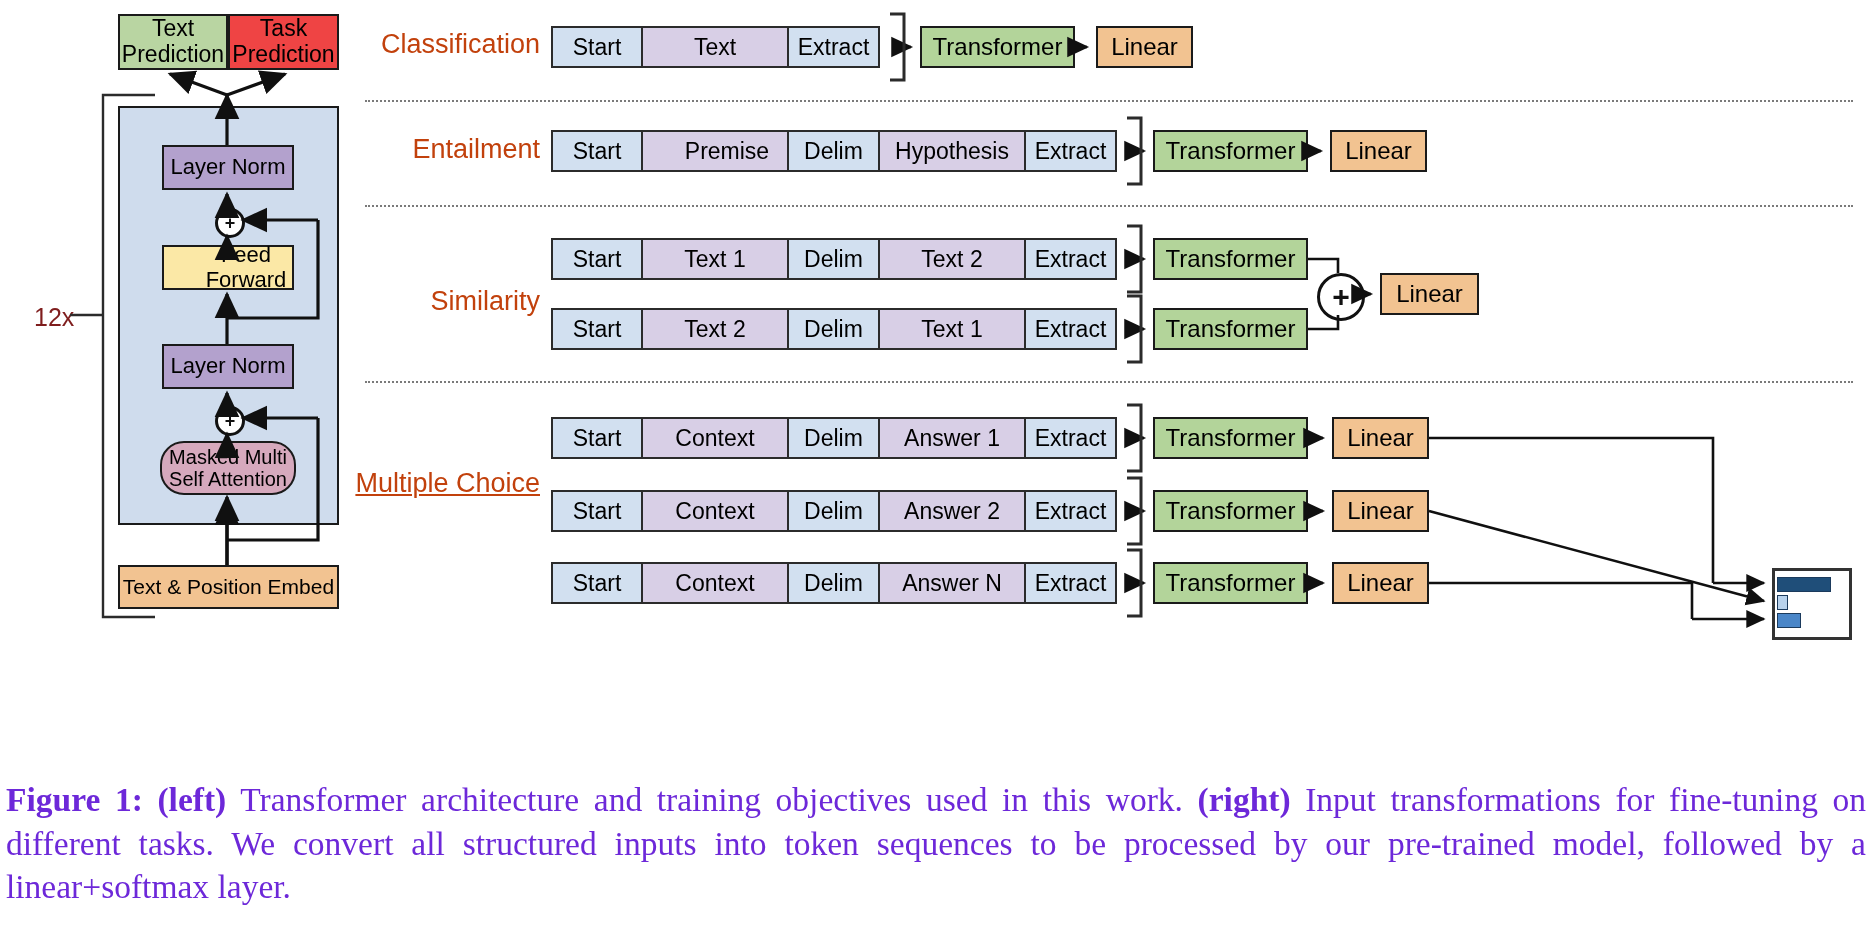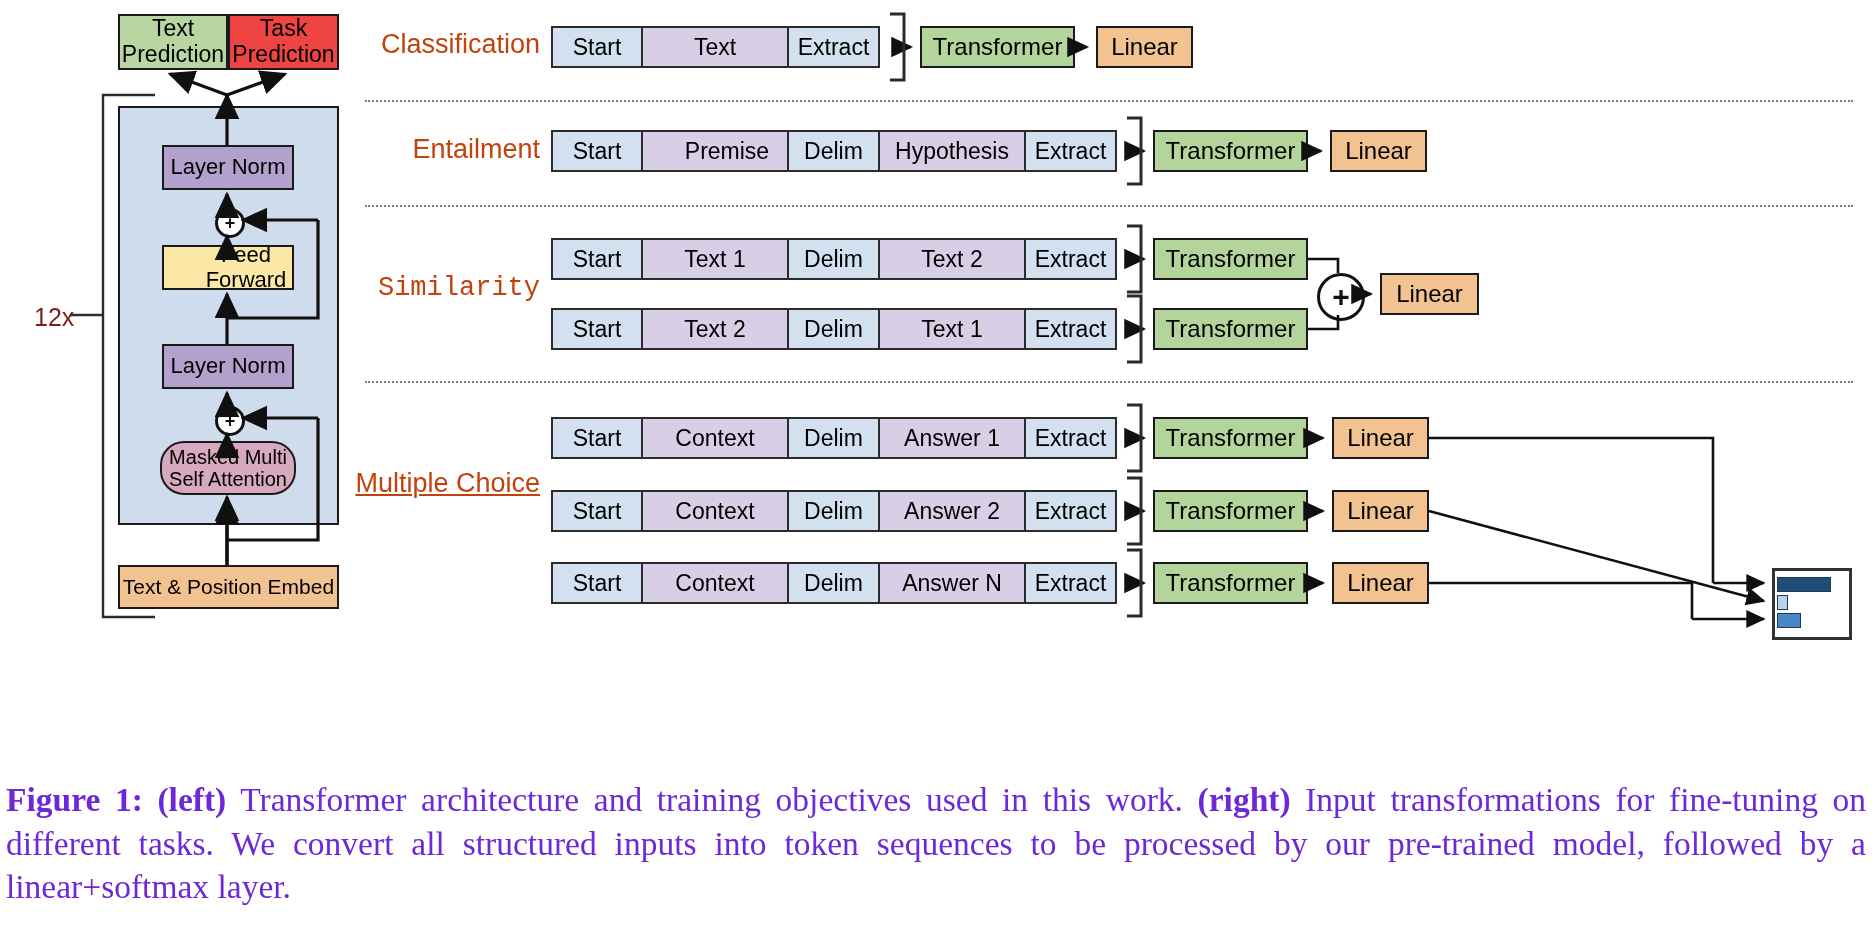--- a/index.html
+++ b/index.html
@@ -102,21 +102,21 @@
       <div class="box c-green" style="left:920px;top:26px;width:155px;height:42px;font-size:24px;">Transformer</div>
       <div class="box c-orange" style="left:1096px;top:26px;width:97px;height:42px;font-size:24px;">Linear</div>
       <div class="tasklabel" style="left: 330px; width: 210px; top: 134px;">Entailment</div>
       <div class="tok c-tokenblue" style="left:551px;top:130px;width:92px;height:42px;">Start</div>
       <div class="tok c-tokenpurple" style="left:641px;top:130px;width:172px;height:42px;border-left-width:2px;">Premise</div>
       <div class="tok c-tokenblue" style="left:787px;top:130px;width:93px;height:42px;border-left-width:2px;">Delim</div>
       <div class="tok c-tokenpurple" style="left:878px;top:130px;width:148px;height:42px;border-left-width:2px;">Hypothesis</div>
       <div class="tok c-tokenblue" style="left:1024px;top:130px;width:93px;height:42px;border-left-width:2px;">Extract</div>
       <div class="box c-green" style="left:1153px;top:130px;width:155px;height:42px;font-size:24px;">Transformer</div>
       <div class="box c-orange" style="left:1330px;top:130px;width:97px;height:42px;font-size:24px;">Linear</div>
-      <div class="tasklabel" style="left: 330px; width: 210px; top: 273px; font-family: Liberation Mono, monospace;">Similarity</div>
+      <div class="tasklabel" style="left: 330px; width: 210px; top: 286px;">Similarity</div>
       <div class="tok c-tokenblue" style="left:551px;top:238px;width:92px;height:42px;">Start</div>
       <div class="tok c-tokenpurple" style="left:641px;top:238px;width:148px;height:42px;border-left-width:2px;">Text 1</div>
       <div class="tok c-tokenblue" style="left:787px;top:238px;width:93px;height:42px;border-left-width:2px;">Delim</div>
       <div class="tok c-tokenpurple" style="left:878px;top:238px;width:148px;height:42px;border-left-width:2px;">Text 2</div>
       <div class="tok c-tokenblue" style="left:1024px;top:238px;width:93px;height:42px;border-left-width:2px;">Extract</div>
       <div class="box c-green" style="left:1153px;top:238px;width:155px;height:42px;font-size:24px;">Transformer</div>
       <div class="tok c-tokenblue" style="left:551px;top:308px;width:92px;height:42px;">Start</div>
       <div class="tok c-tokenpurple" style="left:641px;top:308px;width:148px;height:42px;border-left-width:2px;">Text 2</div>
       <div class="tok c-tokenblue" style="left:787px;top:308px;width:93px;height:42px;border-left-width:2px;">Delim</div>
       <div class="tok c-tokenpurple" style="left:878px;top:308px;width:148px;height:42px;border-left-width:2px;">Text 1</div>

